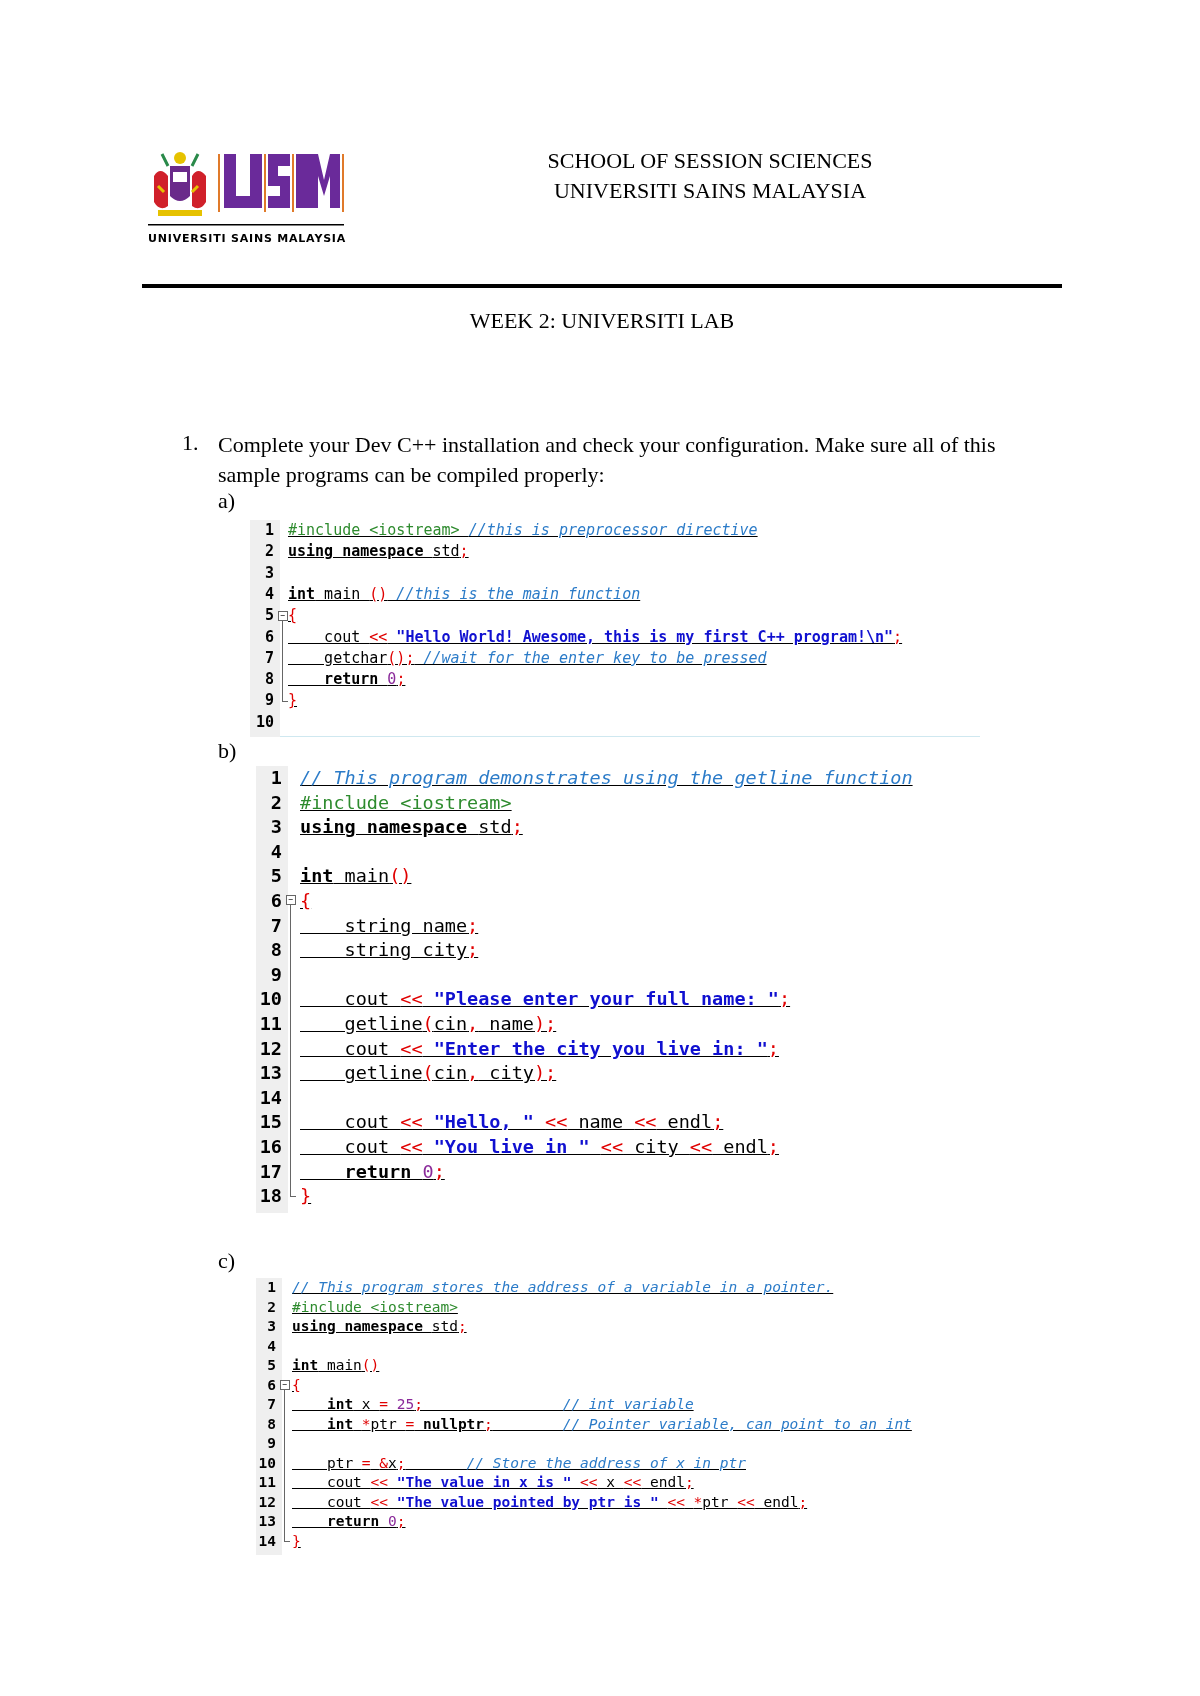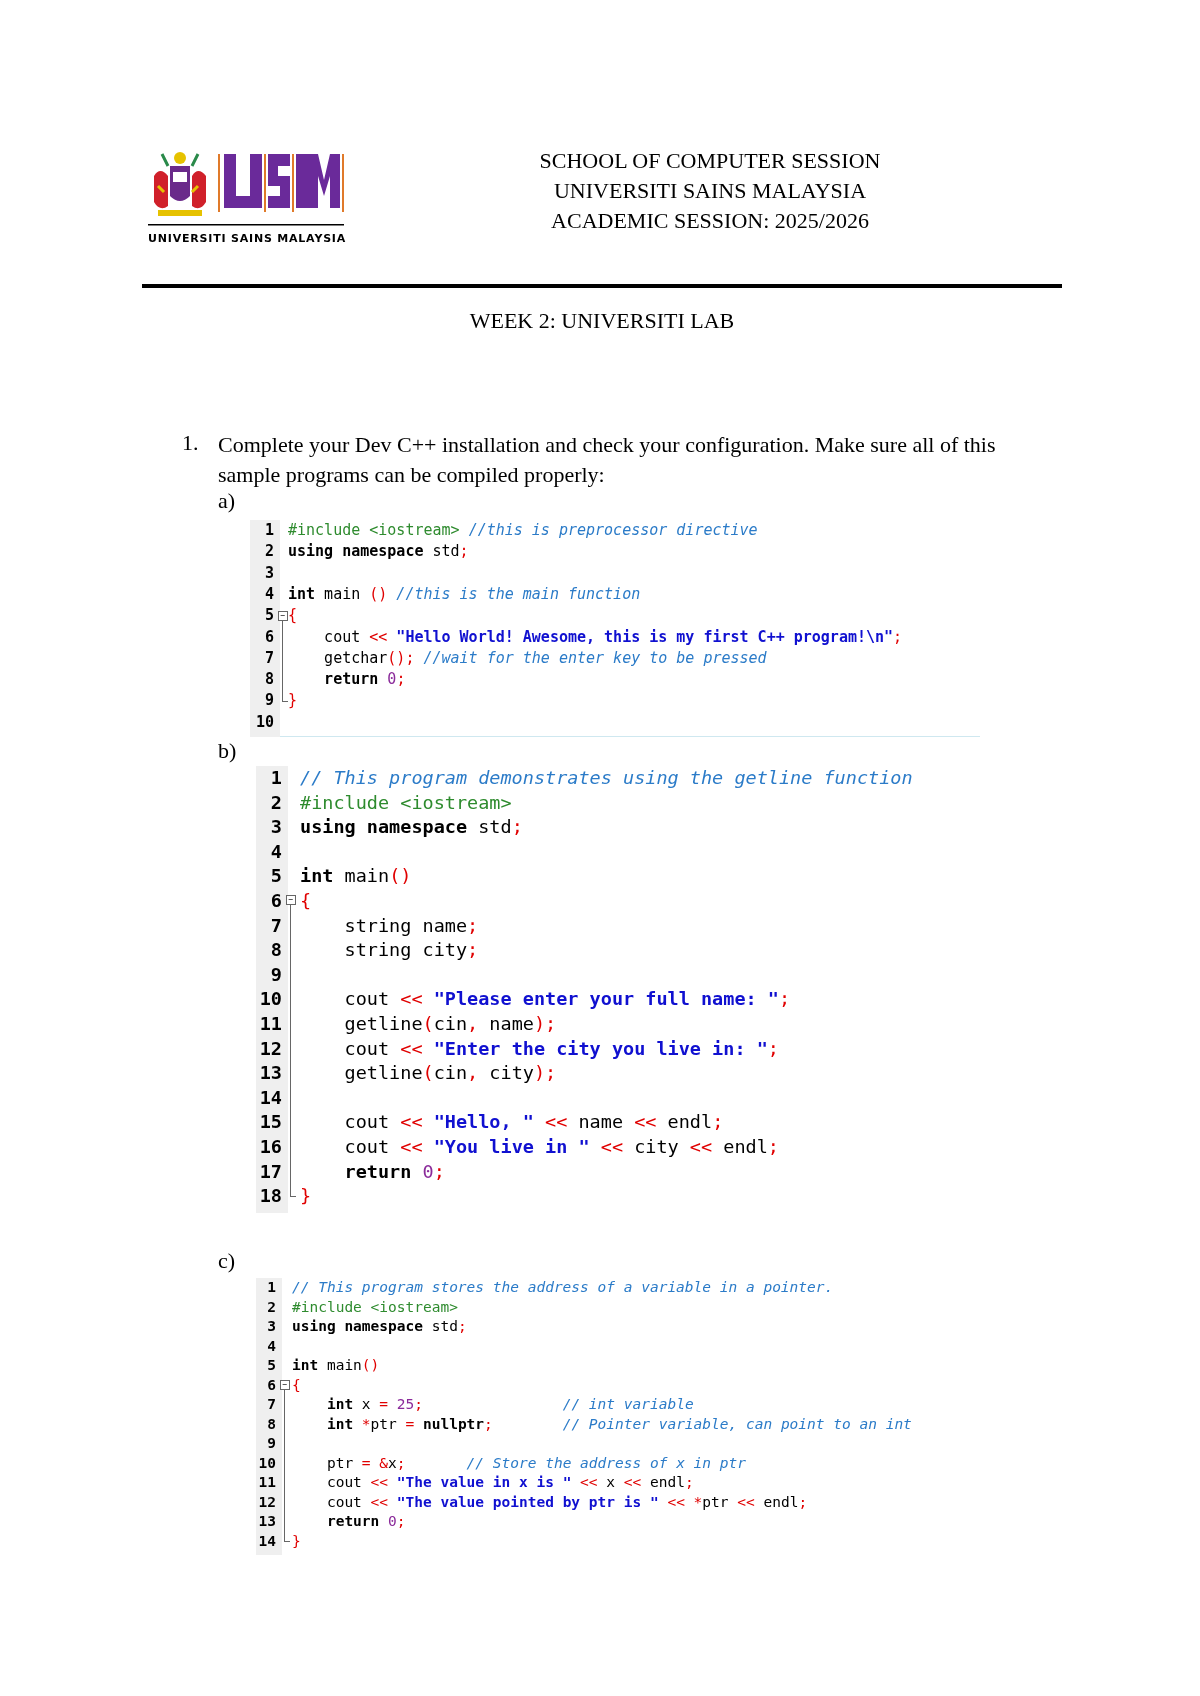--- a/index.html
+++ b/index.html
@@ -8,21 +8,21 @@
   .logo{left:148px;top:146px;width:200px;height:110px;}
   .header{left:420px;top:146px;width:580px;text-align:center;font-size:22px;line-height:30px;}
   .rule{left:142px;top:284px;width:920px;height:4px;background:#000;}
   .title{left:142px;top:306px;width:920px;text-align:center;font-size:22px;line-height:30px;}
   .q{left:182px;top:428px;font-size:22px;line-height:30px;width:880px;}
   .q .num{position:absolute;left:0;top:0;}
   .q .txt{position:absolute;left:36px;top:2px;width:840px;}
   .lbl{font-size:22px;}
   .code{font-family:"DejaVu Sans Mono","Liberation Mono",monospace;white-space:pre;}
   .ln{position:absolute;left:0;text-align:right;color:#000;}
-  .tx{position:absolute;}
+  .tx{position:absolute;text-decoration:underline;}
   .kw{font-weight:bold;color:#000;}
   .pp{color:#2e8b2e;}
   .cm{color:#2b7bc8;font-style:italic;}
   .st{color:#1010d0;font-weight:bold;}
   .op{color:#e00000;}
   .nm{color:#8a2a9a;}
   .fold{position:absolute;border-left:1.5px solid #666;}
 </style>
 </head>
 <body>
@@ -54,23 +54,22 @@
       <rect x="148" y="8" width="12" height="54" fill="#6a2a9a"></rect>
       <polygon points="160,8 170,8 176,34 182,8 192,8 192,62 182,62 182,30 176,50 170,30 170,62 160,62" fill="#6a2a9a"></polygon>
       <rect x="194" y="8" width="2" height="58" fill="#e07a2a"></rect>
     </g>
     <rect x="0" y="78" width="196" height="1.5" fill="#000"></rect>
     <text x="0" y="96" font-family="DejaVu Sans, sans-serif" font-size="11" font-weight="bold" letter-spacing="0.8">UNIVERSITI SAINS MALAYSIA</text>
   </svg>
 </div>
 
 <div class="abs header">
-  <div>SCHOOL OF COMPUTER SESSION</div>
+  <div>SCHOOL OF SESSION SCIENCES</div>
   <div>UNIVERSITI SAINS MALAYSIA</div>
-  <div>ACADEMIC SESSION: 2025/2026</div>
 </div>
 
 <div class="abs rule"></div>
 
 <div class="abs title">
   <div>WEEK 2: UNIVERSITI LAB</div>
 </div>
 
 <div class="abs q">
   <span class="num">1.</span>

